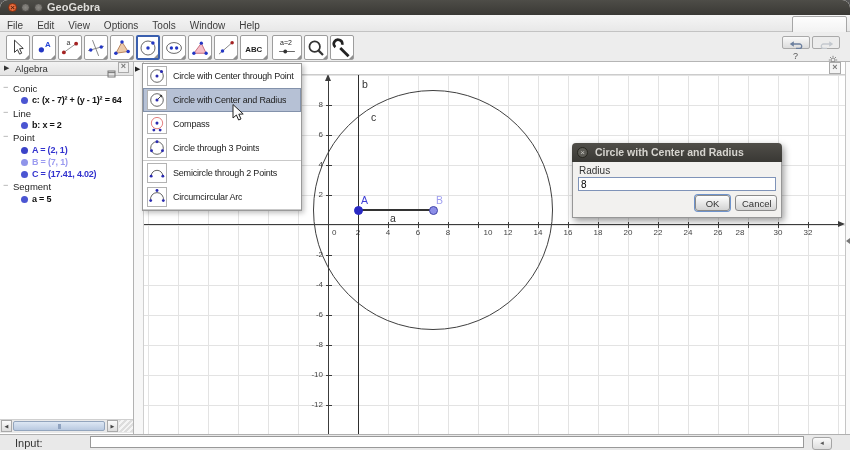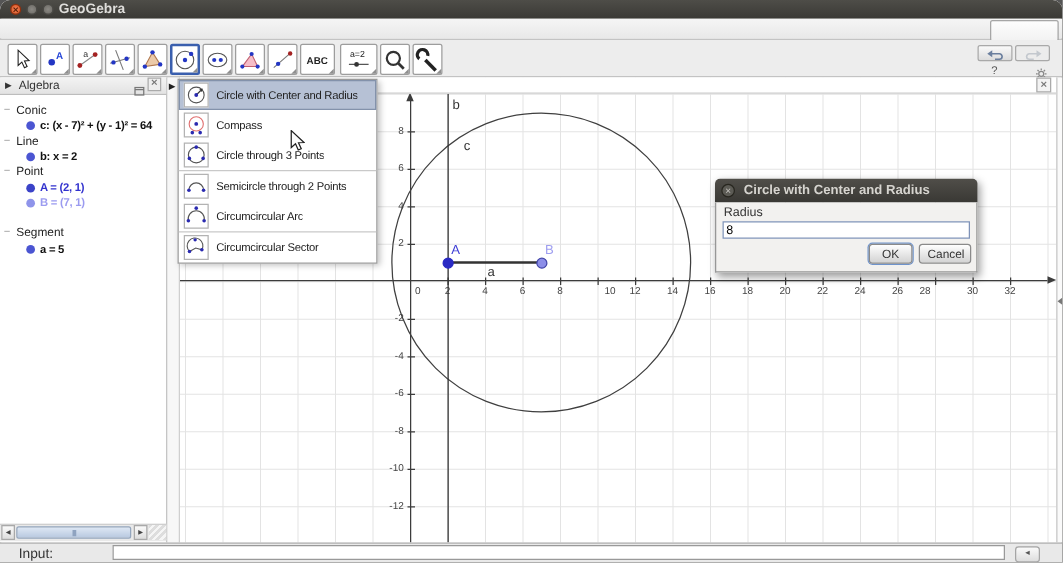--- a/index.html
+++ b/index.html
@@ -113,20 +113,21 @@
 <div class="window">
 
   <div class="titlebar">
     <span class="wbtn close">×</span>
     <span class="wbtn min"></span>
     <span class="wbtn max"></span>
     <span class="wtitle">GeoGebra</span>
   </div>
 
   <div class="menubar">
+    <span id="menu-items"><span class="mitem">File</span><span class="mitem">Edit</span><span class="mitem">View</span><span class="mitem">Options</span><span class="mitem">Tools</span><span class="mitem">Window</span><span class="mitem">Help</span></span>
     <button class="signin">Sign in...</button>
   </div>
 
   <div class="toolbar">
     <span id="toolbar-tools"><div class="tbtn" style="left:6px;width:24px">
           <span class="ticon">
             <svg viewBox="0 0 24 24">
               <path d="M8,3 L8,17 L11.4,13.9 L13.8,19 L16.2,17.9 L13.8,12.8 L18,12.5 Z" fill="#fff" stroke="#222"></path>
             </svg>
           </span>
@@ -295,20 +296,24 @@
           <span class="algToggle">−</span>
           <span class="algGroupLabel">Point</span>
         </div>
         <div class="algRow" style="top:69.5px">
           <span class="algBullet" style="background:#3B43C8"></span>
           <span class="algText" style="color:#3232CE">A = (2, 1)</span>
         </div>
         <div class="algRow" style="top:81.8px">
           <span class="algBullet" style="background:#8F94EA"></span>
           <span class="algText" style="color:#9B9BF0">B = (7, 1)</span>
+        </div>
+        <div class="algRow" style="top:94.1px">
+          <span class="algBullet" style="background:#4B55D2"></span>
+          <span class="algText" style="color:#3232CE">C = (17.41, 4.02)</span>
         </div>
         <div class="algRow" style="top:106.4px">
           <span class="algToggle">−</span>
           <span class="algGroupLabel">Segment</span>
         </div>
         <div class="algRow" style="top:118.7px">
           <span class="algBullet" style="background:#4B55D2"></span>
           <span class="algText" style="color:#111111">a = 5</span>
         </div>
       </div>
@@ -398,20 +403,28 @@
       </div>
     <div class="gfxHeader">
       <span class="gfxClose">×</span>
     </div>
   </div>
   <div class="rightstrip">
     <span class="collapseArrow"></span>
   </div>
 
   <div class="toolmenu" id="tool-menu">
+      <div class="menuItem">
+        <span class="menuIcon"><svg viewBox="0 0 20 20">
+            <circle cx="10" cy="10" r="7" fill="none" stroke="#555"></circle>
+            <circle cx="10" cy="10" r="1.7" fill="#2a2ab0"></circle>
+            <circle cx="15" cy="5" r="1.7" fill="#2a2ab0"></circle>
+          </svg></span>
+        <span class="menuLabel">Circle with Center through Point</span>
+      </div>
       <div class="menuItem sel">
         <span class="menuIcon"><svg viewBox="0 0 20 20">
             <circle cx="10" cy="10" r="7" fill="none" stroke="#555"></circle>
             <line x1="10" y1="10" x2="14" y2="6" stroke="#333"></line>
             <polygon points="15.8,4.2 12.6,5 15,7.4" fill="#333"></polygon>
             <circle cx="10" cy="10" r="1.7" fill="#2a2ab0"></circle>
           </svg></span>
         <span class="menuLabel">Circle with Center and Radius</span>
       </div>
       <div class="menuItem">
@@ -444,29 +457,20 @@
       <div class="menuItem">
         <span class="menuIcon"><svg viewBox="0 0 20 20">
             <path d="M3,14 A7.2,7.2 0 1 1 17,14" fill="none" stroke="#555"></path>
             <circle cx="3" cy="14" r="1.6" fill="#2a2ab0"></circle>
             <circle cx="10" cy="2.8" r="1.6" fill="#2a2ab0"></circle>
             <circle cx="17" cy="14" r="1.6" fill="#2a2ab0"></circle>
           </svg></span>
         <span class="menuLabel">Circumcircular Arc</span>
       </div>
       <div class="menuSep"></div>
-      <div class="menuItem">
-        <span class="menuIcon"><svg viewBox="0 0 20 20">
-            <path d="M4,13.5 A7,7 0 1 1 15,12 L9.5,10.5 Z" fill="none" stroke="#555"></path>
-            <circle cx="4" cy="13.5" r="1.6" fill="#2a2ab0"></circle>
-            <circle cx="15" cy="12" r="1.6" fill="#2a2ab0"></circle>
-            <circle cx="9" cy="3.2" r="1.5" fill="#2a2ab0"></circle>
-          </svg></span>
-        <span class="menuLabel">Circumcircular Sector</span>
-      </div>
     </div>
 
   <div class="dialog">
     <div class="dlgTitle">
       <span class="dlgClose">×</span>
       <span class="dlgTitleText">Circle with Center and Radius</span>
     </div>
     <div class="dlgBody">
       <span class="dlgLabel">Radius</span>
       <input class="dlgInput" value="8" style="">

